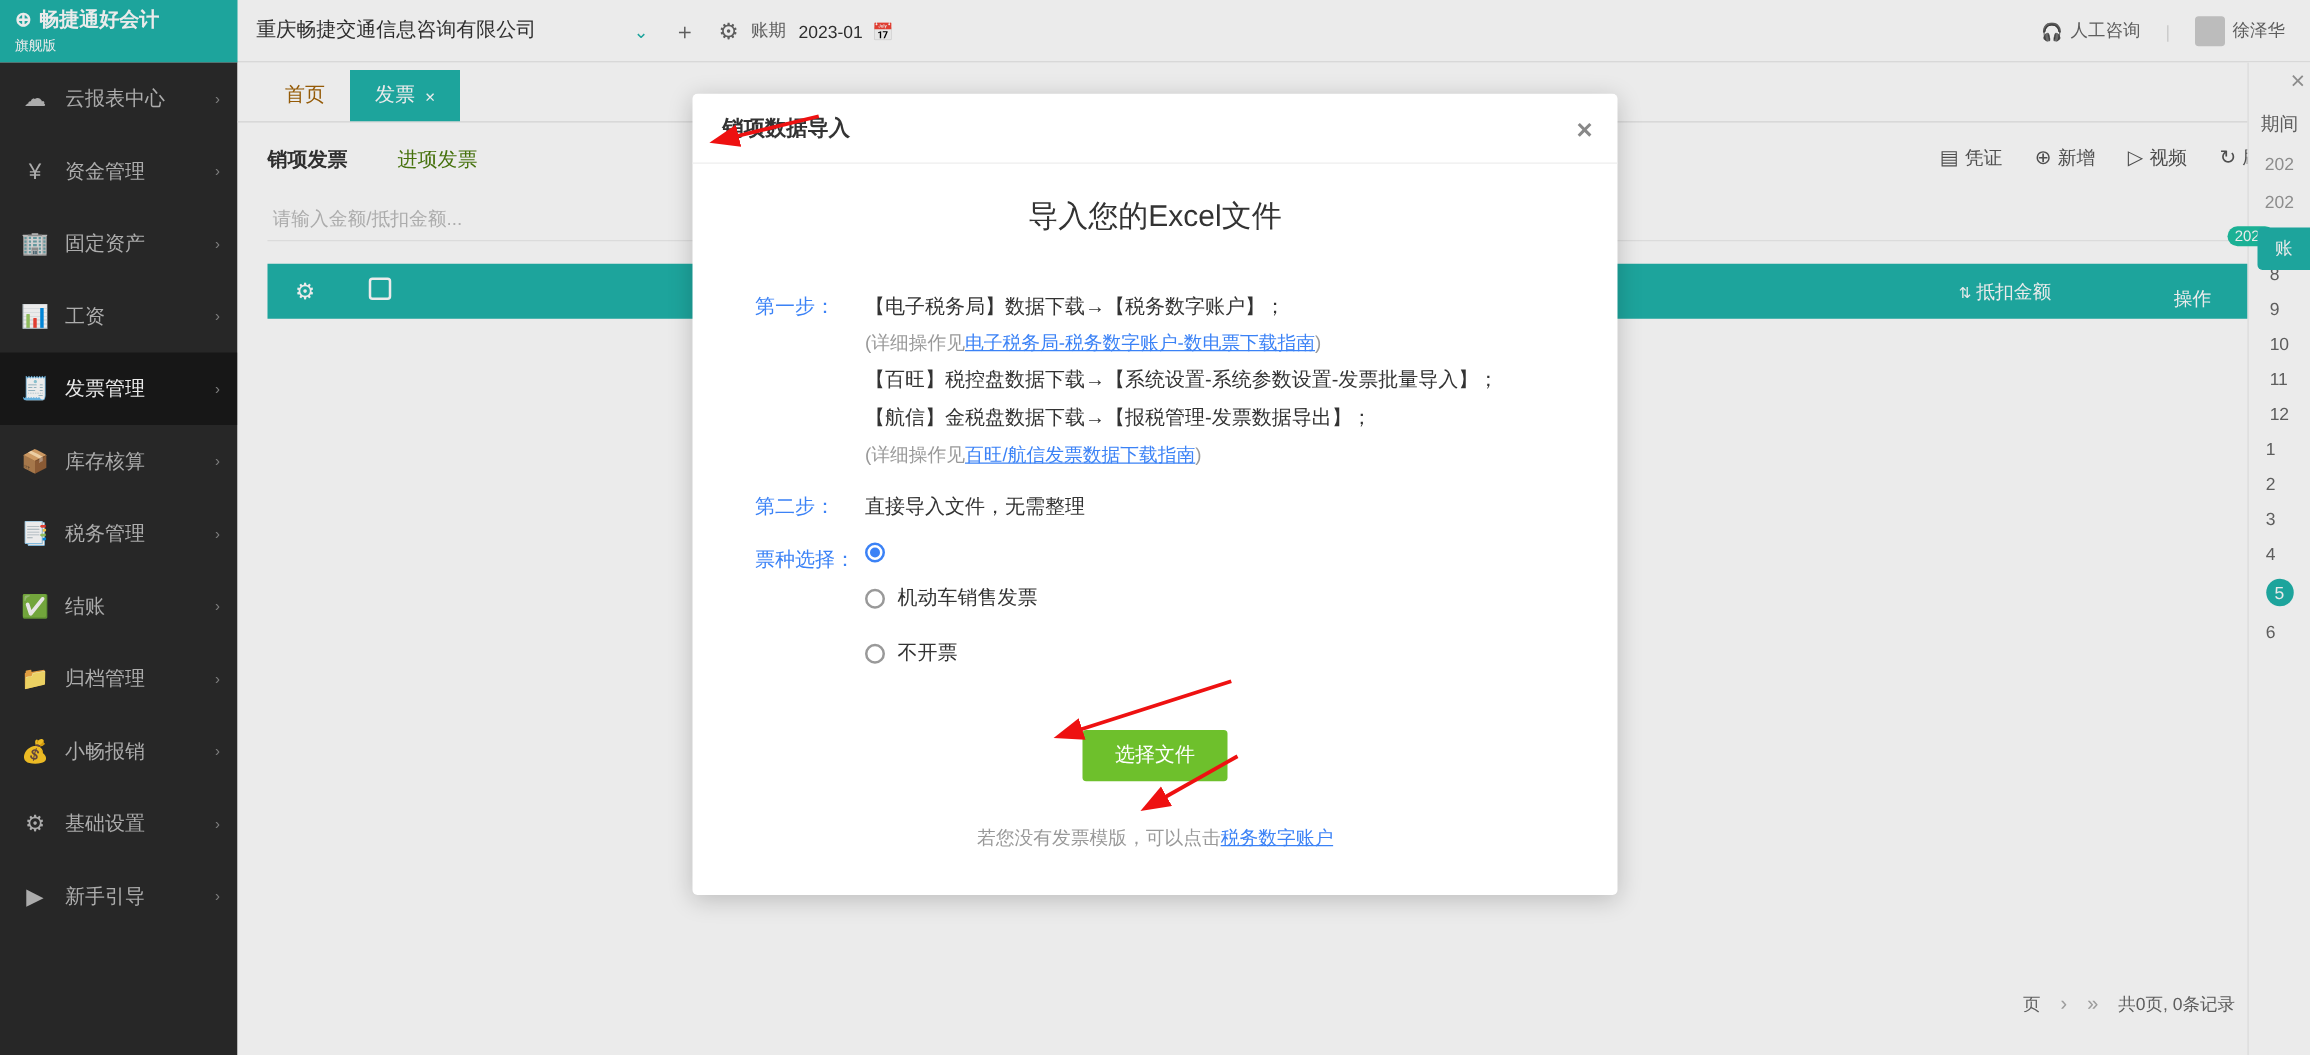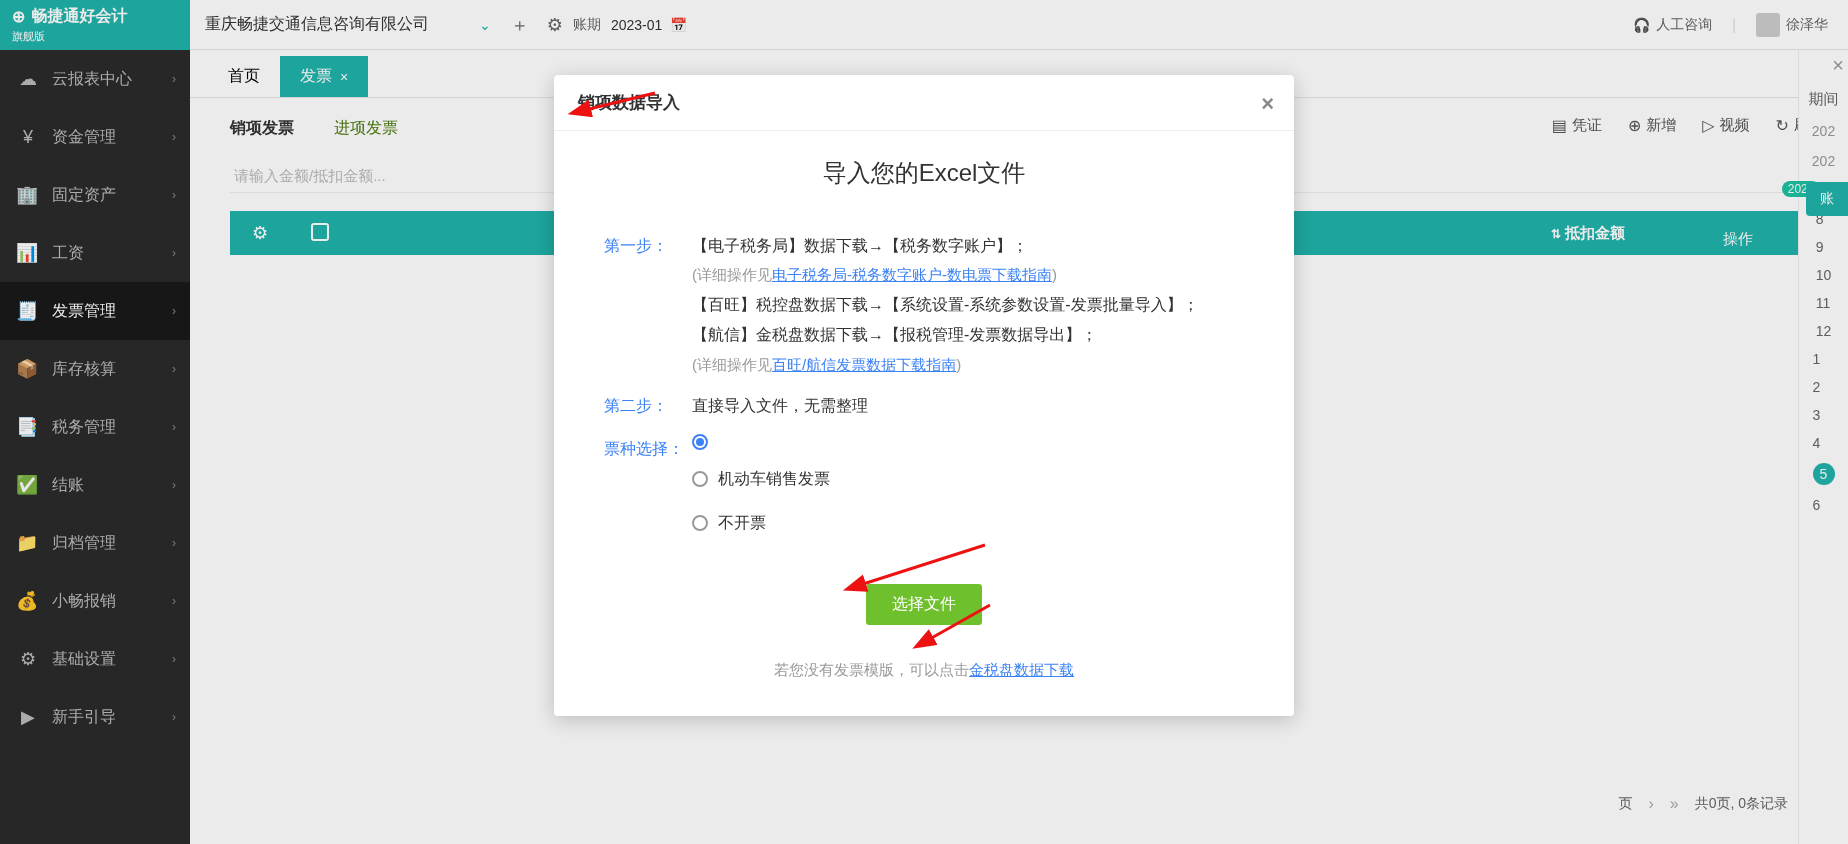--- a/index.html
+++ b/index.html
@@ -3,45 +3,45 @@
 <meta charset="utf-8">
 <style>
 * { margin:0; padding:0; box-sizing:border-box; }
 body { font-family:"Microsoft YaHei","PingFang SC",sans-serif; font-size:14px; color:#333; background:#f5f5f5; overflow:hidden; width:1848px; height:844px; position:relative; }
 
 
 .top-header { height:50px; background:#fff; display:flex; align-items:center; border-bottom:1px solid #e5e5e5; }
 .logo-area { width:190px; height:50px; background:#20b2aa; color:#fff; display:flex; flex-direction:column; justify-content:center; padding-left:12px; }
 .logo-title { font-size:16px; font-weight:bold; display:flex; align-items:center; gap:6px; }
 .logo-sub { font-size:11px; margin-top:2px; }
-.company-select { margin-left:15px; font-size:16px; color:#333; display:flex; align-items:center; gap:50px; cursor:pointer; }
+.company-select { margin-left:15px; font-size:16px; color:#333; display:flex; align-items:center; gap:78px; cursor:pointer; }
 .chev { color:#20b2aa; font-size:14px; }
 .header-icons { margin-left:20px; display:flex; align-items:center; gap:18px; color:#666; }
 .header-icons span { cursor:pointer; font-size:18px; }
 .period-label { margin-left:10px; color:#666; }
 .period-value { margin-left:10px; color:#333; }
 .header-right { margin-left:auto; display:flex; align-items:center; gap:20px; padding-right:20px; color:#666; }
 .header-right .item { display:flex; align-items:center; gap:6px; cursor:pointer; }
 .avatar { width:24px; height:24px; background:#ccc; border-radius:3px; display:inline-block; }
 
 
 .sidebar { position:absolute; left:0; top:50px; bottom:0; width:190px; background:#2b2b2b; color:#bbb; overflow-y:auto; }
 .sidebar-item { height:58px; display:flex; align-items:center; padding-left:18px; gap:14px; font-size:16px; cursor:pointer; position:relative; }
 .sidebar-item.active { background:#1a1a1a; color:#fff; }
 .sidebar-item .nav-icon { width:20px; height:20px; display:inline-flex; align-items:center; justify-content:center; font-size:18px; }
 .sidebar-item .expand { position:absolute; right:14px; font-size:12px; color:#888; }
 
 
 .main { position:absolute; left:190px; right:0; top:50px; bottom:0; background:#fff; }
 .tabs { height:48px; display:flex; align-items:flex-end; padding-left:18px; border-bottom:1px solid #e5e5e5; }
-.tab { padding:10px 20px; font-size:16px; color:#000000; cursor:pointer; }
+.tab { padding:10px 20px; font-size:16px; color:#a16207; cursor:pointer; }
 .tab.active { background:#20b2aa; color:#fff; display:flex; align-items:center; gap:8px; }
 .tab-close { font-size:14px; }
 
-.content { padding:20px 40px; position:relative; }
+.content { padding:20px 24px; position:relative; }
 .sub-tabs { display:flex; gap:40px; margin-bottom:12px; }
 .sub-tab { font-size:16px; font-weight:bold; cursor:pointer; padding-bottom:8px; }
 .sub-tab.active { color:#333; }
 .sub-tab:not(.active) { color:#4d7c0f; font-weight:normal; }
 
 .toolbar-right { position:absolute; right:24px; top:18px; display:flex; gap:26px; color:#555; }
 .toolbar-right .tbtn { display:flex; align-items:center; gap:5px; cursor:pointer; font-size:15px; }
 .toolbar-right .tbtn .ic { font-size:16px; }
 
 .blue-strip-btn { position:absolute; right:0; top:18px; background:#20b2aa; color:#fff; padding:8px 14px; font-size:14px; border-radius:4px 0 0 4px; cursor:pointer; }
@@ -222,21 +222,21 @@
           <span>刷新</span>
         </div>
     </div>
     <div class="search-row">
       <input class="search-input" placeholder="请输入金额/抵扣金额..." style="">
     </div>
     <div class="table-head">
       <div class="gear-cell">⚙</div>
       <div class="check-cell"><span class="checkbox"></span></div>
       <div class="th"><span>发</span></div>
-      <div class="th" style="flex:0 0 160px;font-weight:bold;"><span class="sort">⇅</span><span>抵扣金额</span></div>
+      <div class="th" style="flex:0 0 160px;"><span class="sort">⇅</span><span>抵扣金额</span></div>
       <div class="th" style="flex:0 0 140px;margin-top:12px;"><span>操作</span></div>
     </div>
   </div>
 
   <div class="time-panel">
     <span class="close-x">×</span>
     <div class="label">期间</div>
     <div class="year">202</div>
     <div class="year">202</div>
     <div id="months-top">
@@ -305,21 +305,21 @@
           <div class="radio-row">
               <span class="radio"></span>
               <span>不开票</span>
             </div>
         </div>
       </div>
 
       <button class="select-file-btn">选择文件</button>
 
       <div class="template-note">
-        <span>若您没有发票模版，可以点击</span><a class="link">金税盘数据下载</a>
+        <span>若您没有发票模版，可以点击</span><a class="link">税务数字账户</a>
       </div>
     </div>
   </div>
 </div>
 
 <div class="arrow" style="left:580px;top:88px;">
   <svg width="80" height="30">
       <defs>
         <marker id="ah1" markerWidth="10" markerHeight="10" refX="2" refY="3" orient="auto">
           <path d="M0,0 L0,6 L8,3 z" fill="#e11"></path>

